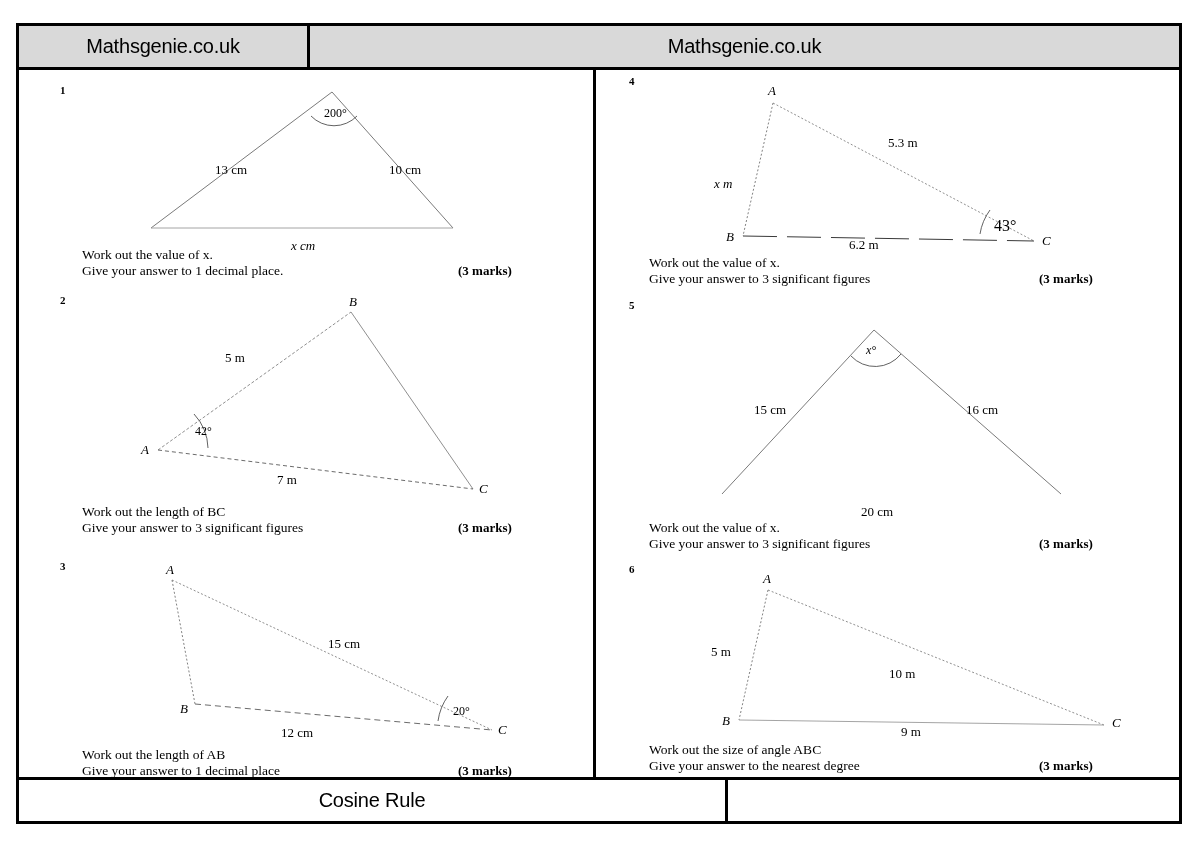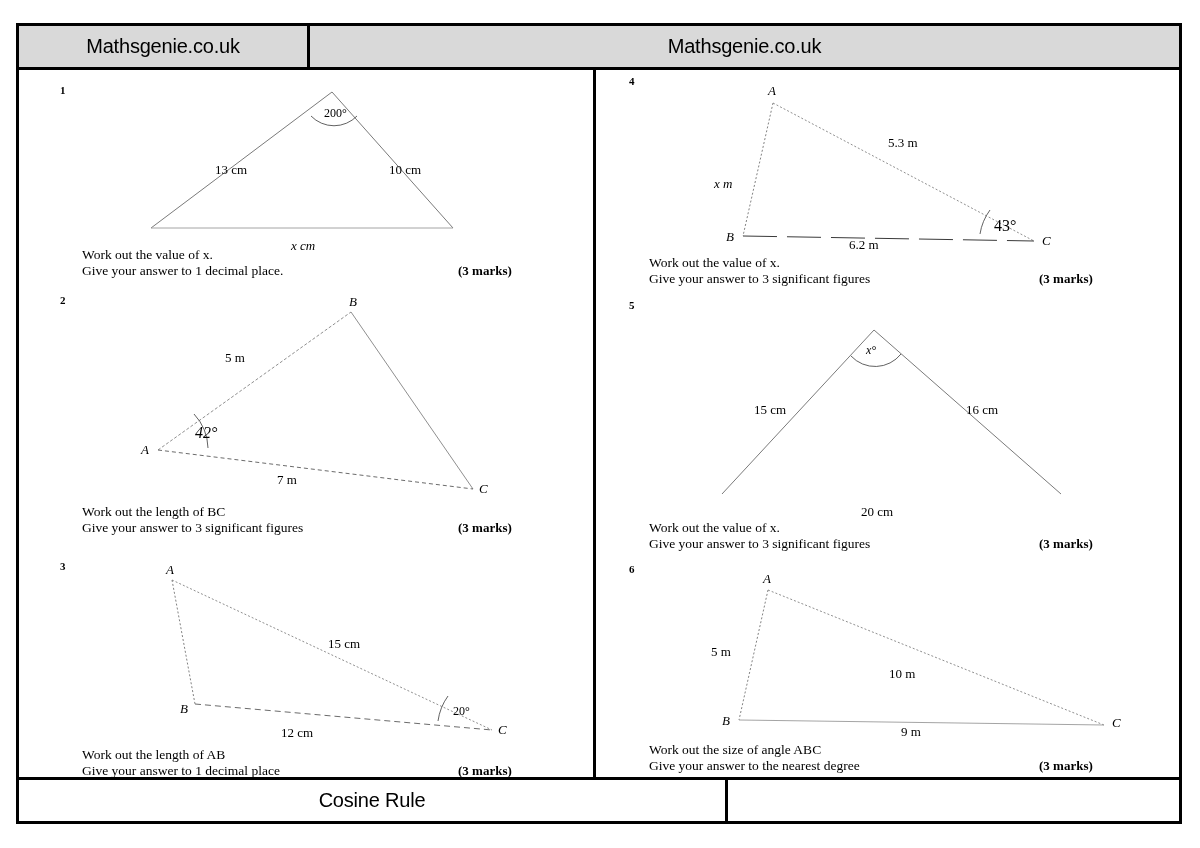--- a/index.html
+++ b/index.html
@@ -147,21 +147,21 @@
         <div class="qnum" style="left:41px;top:2px;">2</div>
 
         <svg class="fig" width="577" height="215" viewBox="0 0 577 215">
 
           <line x1="139" y1="158" x2="332" y2="20" stroke="#7b7b7b" stroke-width="0.85" stroke-dasharray="3,2"></line>
           <line x1="332" y1="20" x2="454" y2="197" stroke="#7b7b7b" stroke-width="0.85"></line>
           <line x1="139" y1="158" x2="454" y2="197" stroke="#5a5a5a" stroke-width="0.9" stroke-dasharray="4,3"></line>
 
           <path d="M 189,156 A 52 52 0 0 0 175,122" fill="none" stroke="#3a3a3a" stroke-width="0.8"></path>
         </svg>
-        <div class="lbl" style="left:176px;top:132px;font-size:16px;font-style:italic;">42°</div>
+        <div class="lbl" style="left:176px;top:132px;font-size:12px;">42°</div>
         <div class="lbl" style="left:206px;top:58px;">5 m</div>
         <div class="lbl" style="left:258px;top:180px;">7 m</div>
         <div class="lbl it" style="left:122px;top:150px;">A</div>
         <div class="lbl it" style="left:330px;top:2px;">B</div>
         <div class="lbl it" style="left:460px;top:189px;">C</div>
 
         <div class="prompt" style="left:63px;top:212px;">Work out the length of BC</div>
         <div class="prompt" style="left:63px;top:228px;">Give your answer to 3 significant figures</div>
         <div class="marks" style="left:439px;top:228px;">(3 marks)</div>
       </div>

